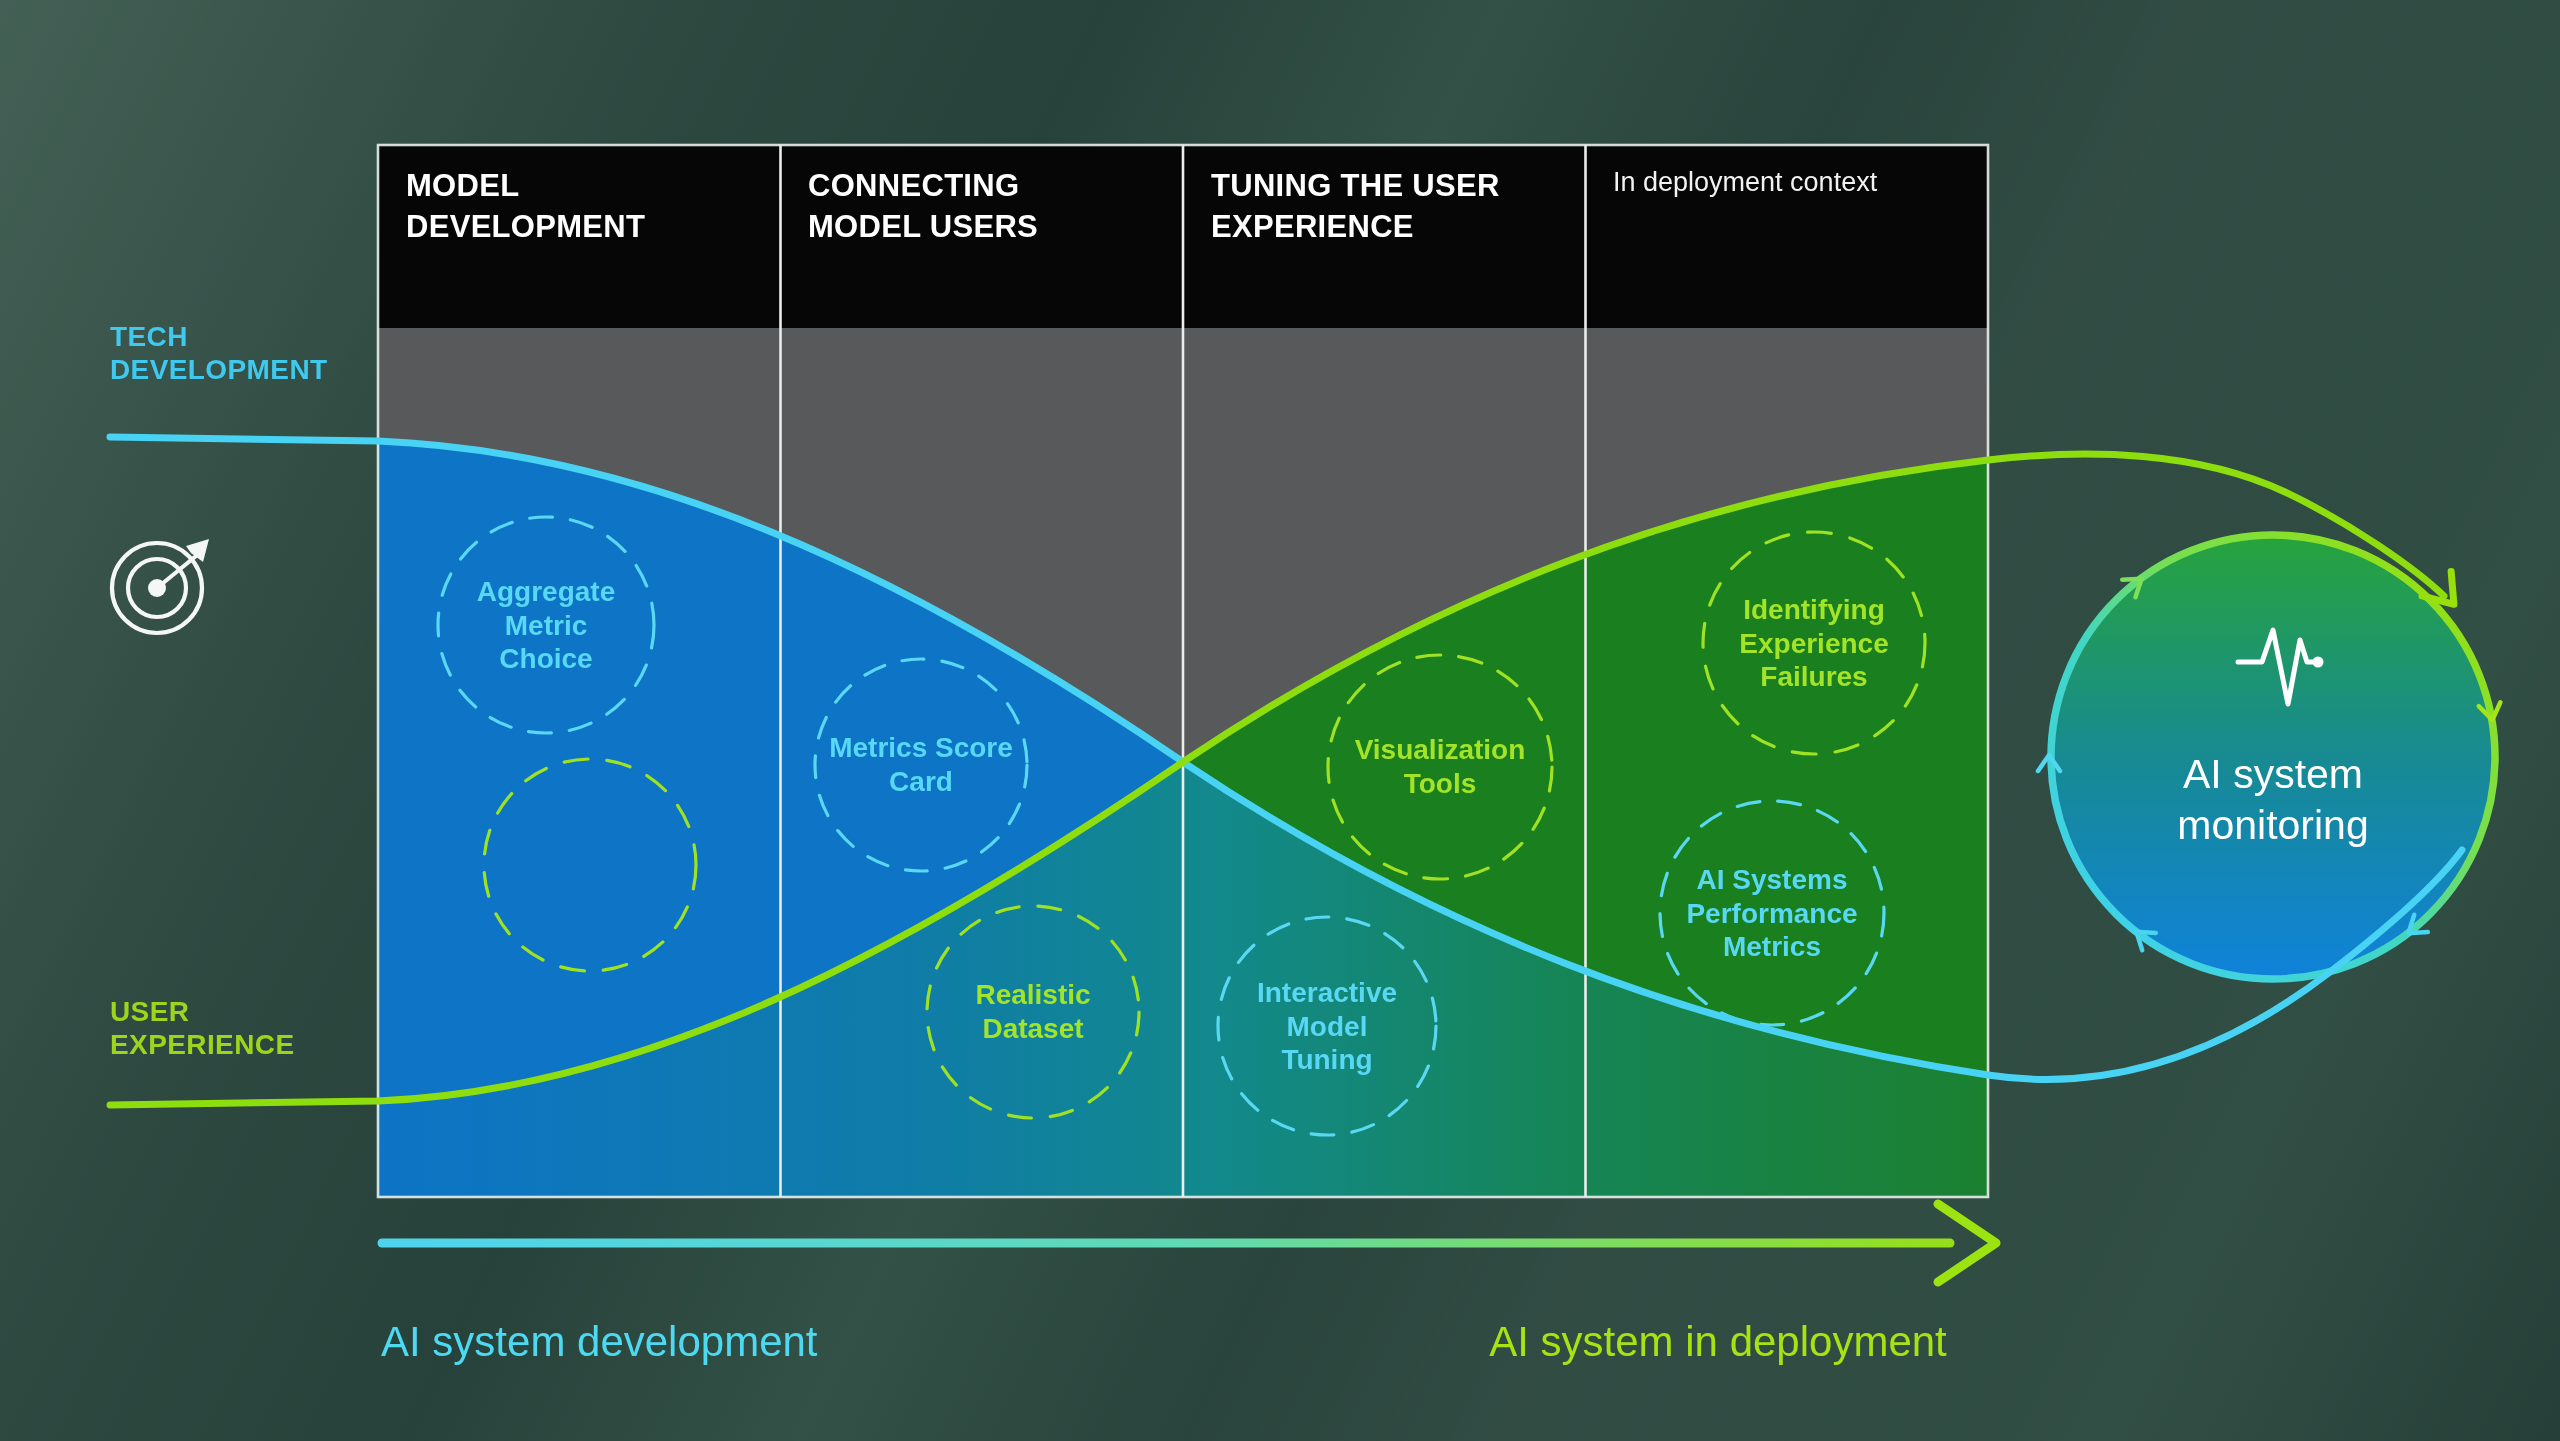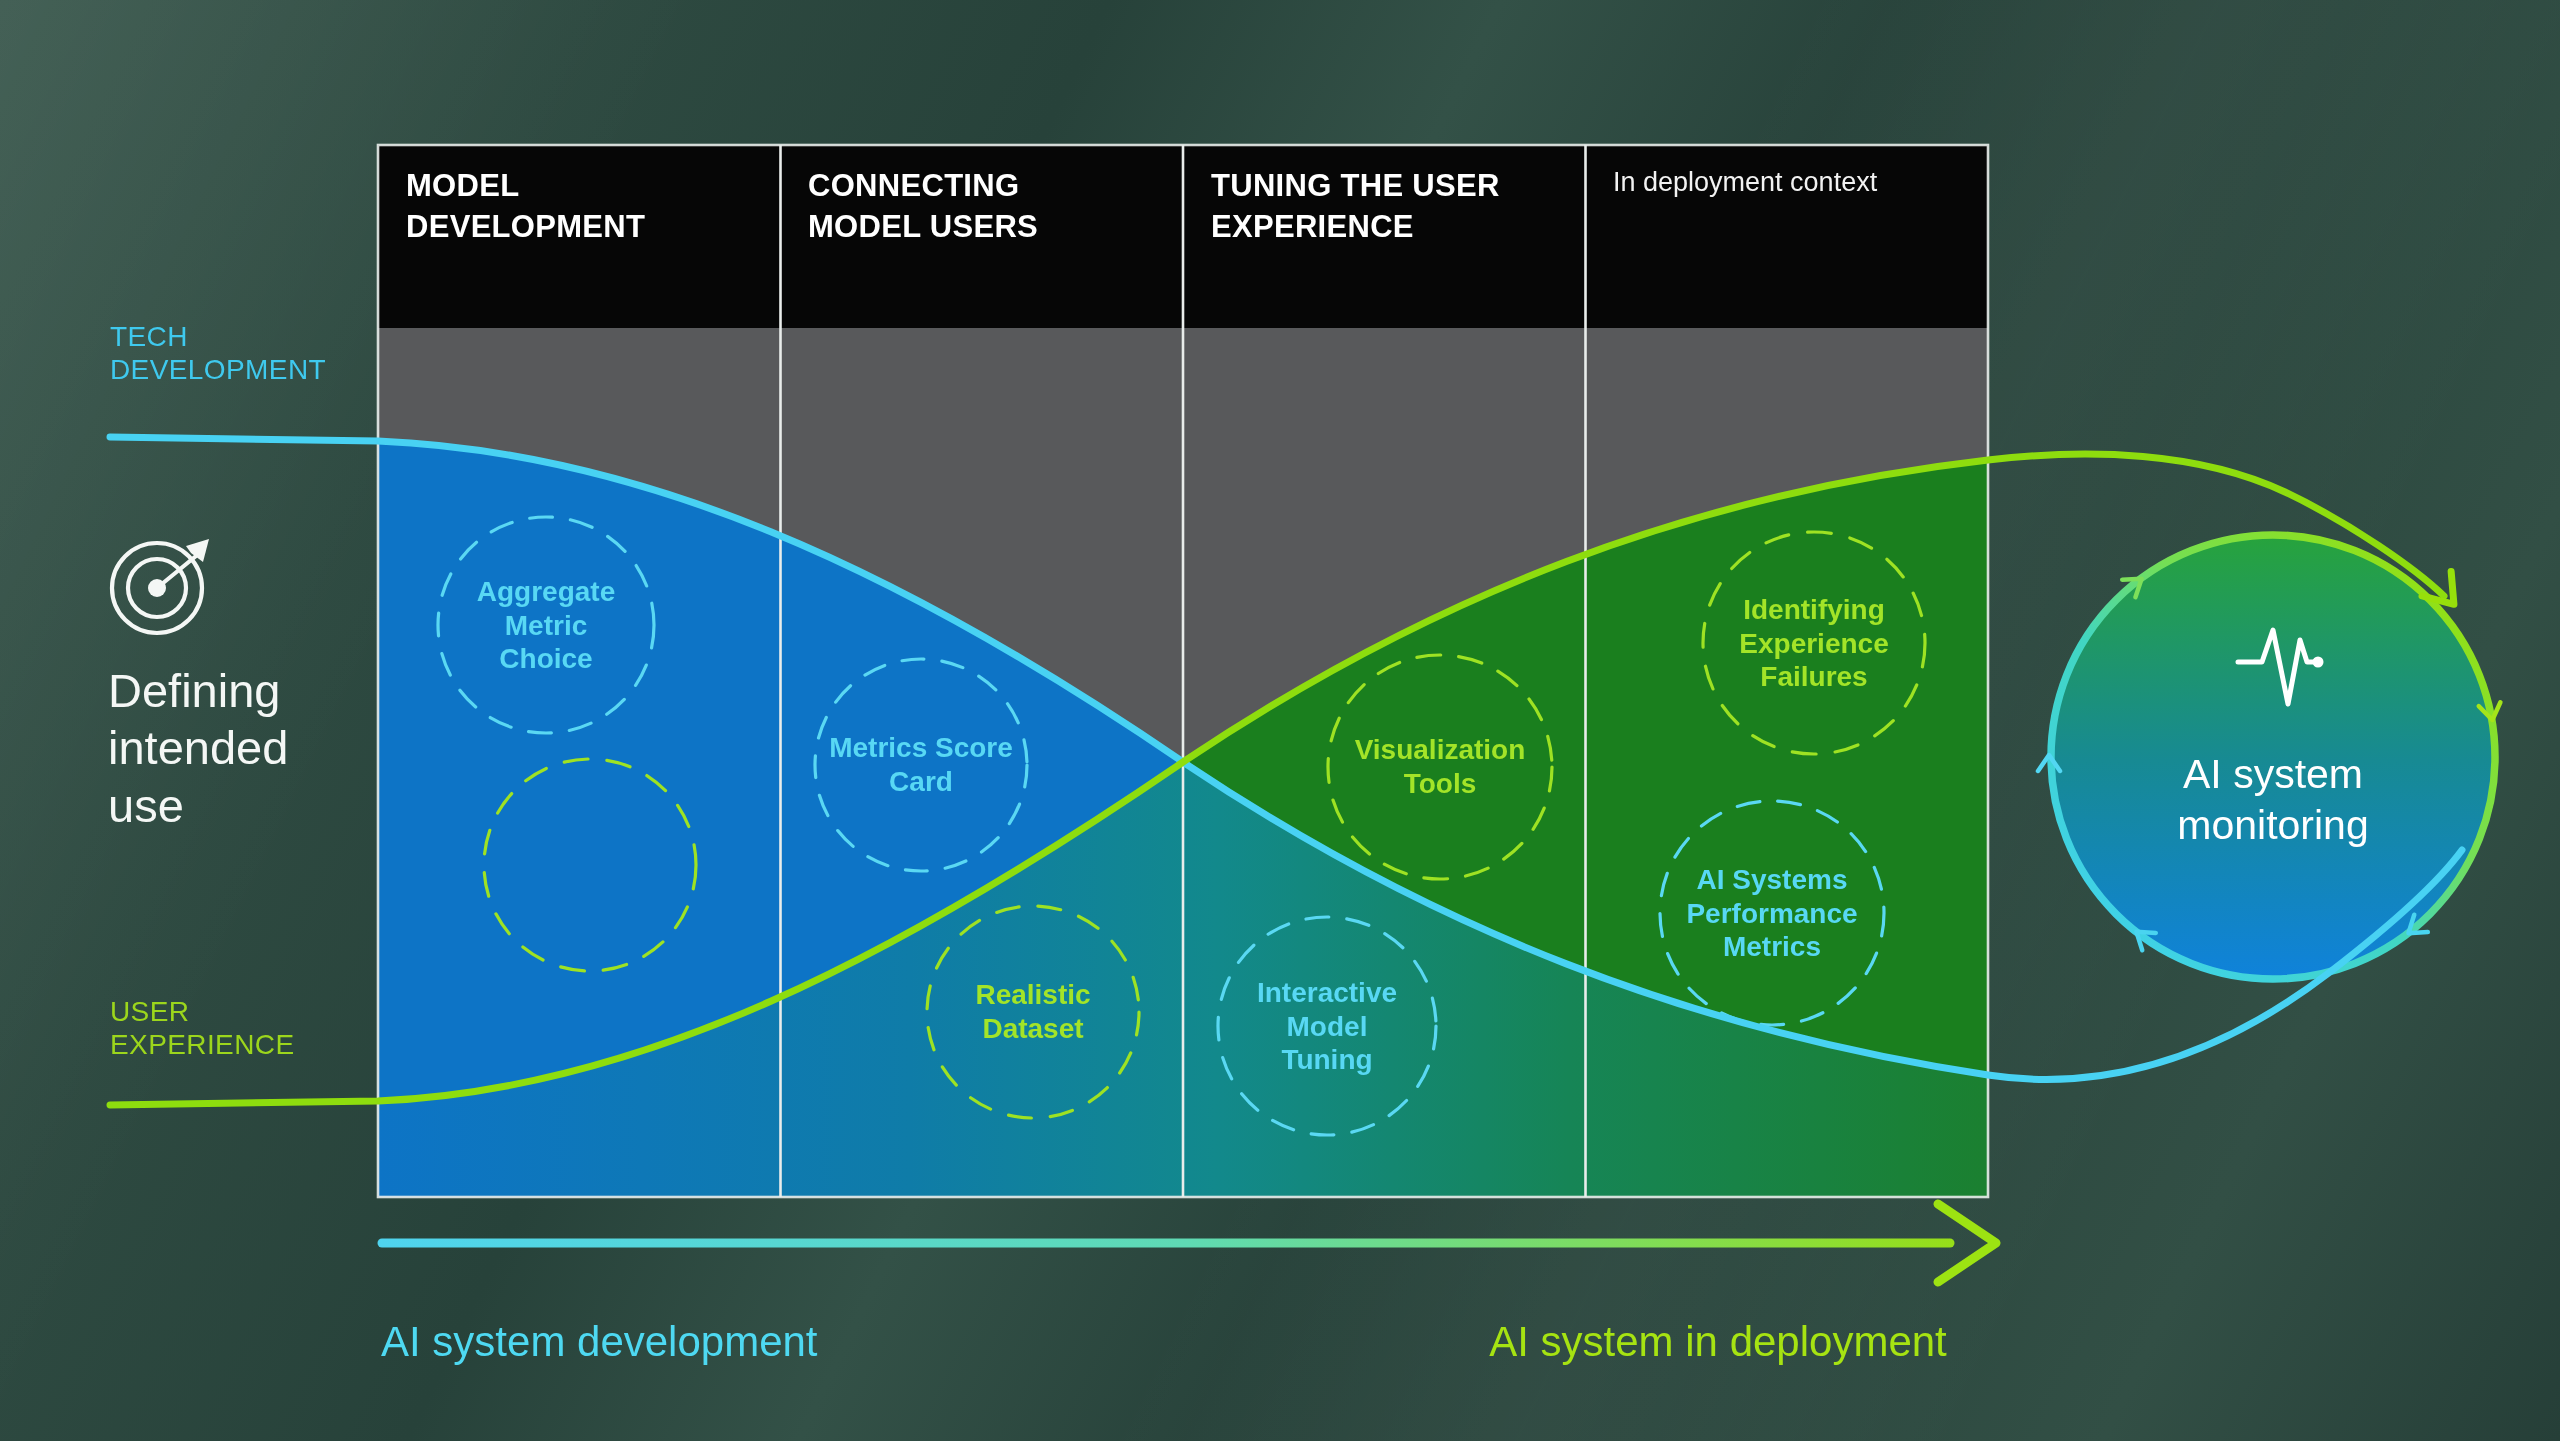--- a/index.html
+++ b/index.html
@@ -22,21 +22,21 @@
   }
   svg.layer{position:absolute;left:0;top:0;z-index:1;}
   .txt{position:absolute;z-index:2;}
 
   
   .hdr{width:346px;color:#ffffff;}
   .hdr .t{font-size:31px;font-weight:700;line-height:1.32;letter-spacing:.3px;}
   .hdr .s{font-size:27px;font-weight:400;margin-top:1px;color:#f2f2f2;}
 
   
-  .lane{font-size:28px;font-weight:400;line-height:1.18;letter-spacing:.4px;width:240px;}
+  .lane{font-size:28px;font-weight:700;line-height:1.18;letter-spacing:.4px;width:240px;}
   .lane.tech{color:#3fc9ee;}
   .lane.user{color:#9cd61c;}
   .defining{width:235px;color:#f4f7f5;font-size:47px;font-weight:400;line-height:1.22;}
 
   
   .bubble{transform:translate(-50%,-50%);text-align:center;
           font-size:28px;font-weight:600;line-height:1.2;}
   .bubble.cyan{color:#58d8f4;}
   .bubble.lime{color:#a3e428;}
 
@@ -153,21 +153,20 @@
   </div>
   <div class="txt hdr" style="left:1211px;top:166px;">
     <div class="t"><span>TUNING THE USER</span><br>
                    <span>EXPERIENCE</span></div>
   </div>
   <div class="txt hdr" style="left:1613px;top:166px;">
     <div class="s">In deployment context</div>
   </div>
 
   <div class="txt lane tech" style="left:110px;top:320px;">TECH DEVELOPMENT</div>
-  <div class="txt defining" style="left:108px;top:662px;">Defining intended use</div>
   <div class="txt lane user" style="left:110px;top:995px;">USER EXPERIENCE</div>
 
   <div class="txt bubble cyan" style="left:546px;top:625px;width:160px;">Aggregate Metric Choice</div>
   <div class="txt bubble cyan" style="left:921px;top:765px;width:200px;">Metrics Score Card</div>
   <div class="txt bubble lime" style="left:1033px;top:1012px;width:140px;">Realistic Dataset</div>
   <div class="txt bubble lime" style="left:1440px;top:767px;width:200px;">Visualization Tools</div>
   <div class="txt bubble cyan" style="left:1327px;top:1026px;width:170px;">Interactive Model Tuning</div>
   <div class="txt bubble lime" style="left:1814px;top:643px;width:190px;">Identifying Experience Failures</div>
   <div class="txt bubble cyan" style="left:1772px;top:913px;width:210px;">AI Systems Performance Metrics</div>
 

